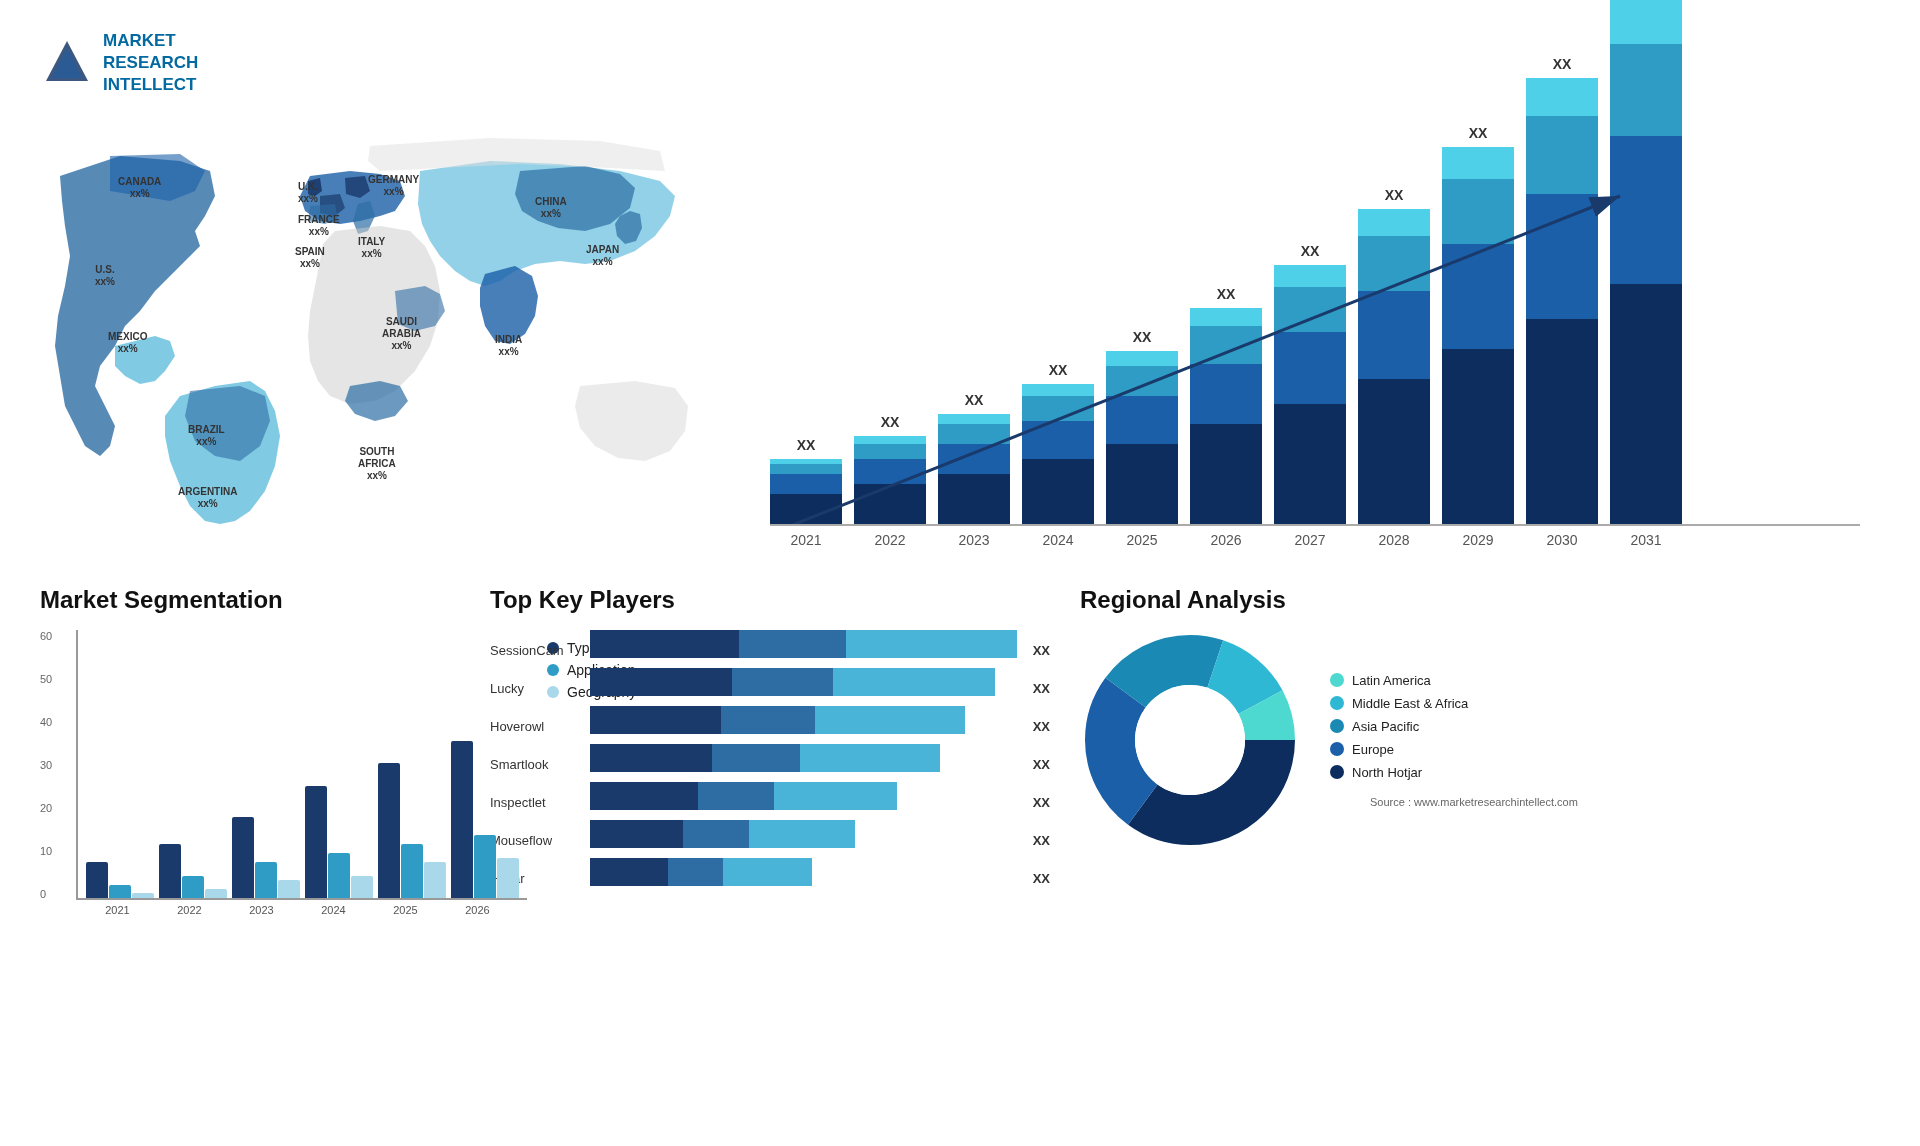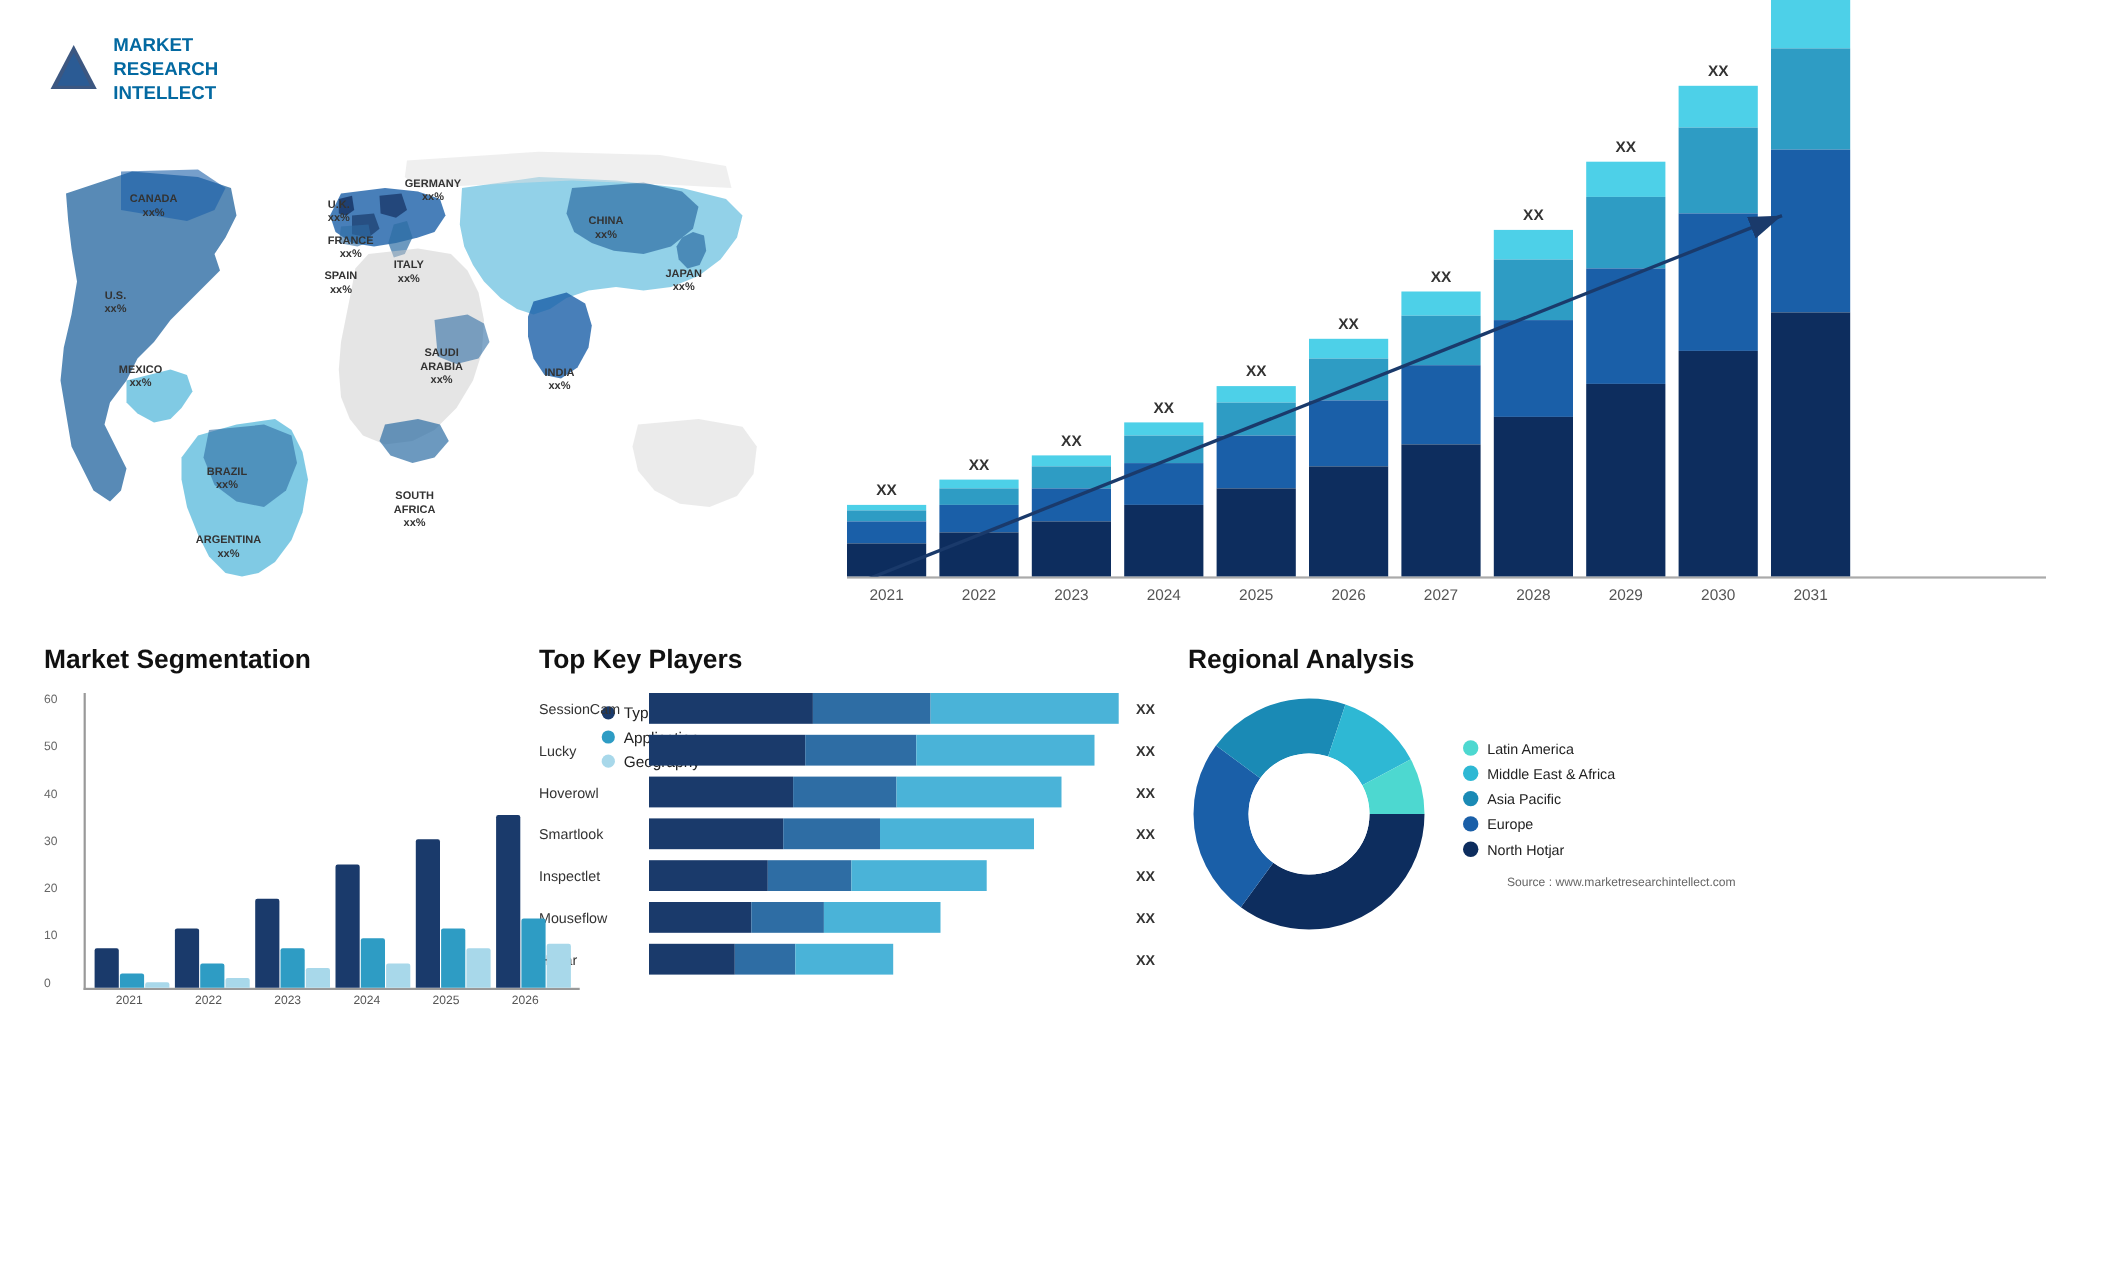--- a/index.html
+++ b/index.html
@@ -160,21 +160,21 @@
 
     
     .players-section {}
     .players-list {
       display: flex;
       flex-direction: column;
       gap: 10px;
     }
     .player-row {
       display: flex;
-      align-items: center;
+      align-items: flex-end;
       gap: 10px;
     }
     .player-name {
       font-size: 13px;
       color: #333;
       width: 90px;
       flex-shrink: 0;
     }
     .player-bar-container {
       flex: 1;
@@ -314,27 +314,27 @@
 
       
       <div class="map-label" style="left:78px; top:60px;">CANADA<br><span>xx%</span></div>
       <div class="map-label" style="left:55px; top:148px;">U.S.<br><span>xx%</span></div>
       <div class="map-label" style="left:68px; top:215px;">MEXICO<br><span>xx%</span></div>
       <div class="map-label" style="left:148px; top:308px;">BRAZIL<br><span>xx%</span></div>
       <div class="map-label" style="left:138px; top:370px;">ARGENTINA<br><span>xx%</span></div>
       <div class="map-label" style="left:258px; top:65px;">U.K.<br><span>xx%</span></div>
       <div class="map-label" style="left:258px; top:98px;">FRANCE<br><span>xx%</span></div>
       <div class="map-label" style="left:255px; top:130px;">SPAIN<br><span>xx%</span></div>
-      <div class="map-label" style="left:328px; top:46px;">GERMANY<br><span>xx%</span></div>
+      <div class="map-label" style="left:328px; top:58px;">GERMANY<br><span>xx%</span></div>
       <div class="map-label" style="left:318px; top:120px;">ITALY<br><span>xx%</span></div>
       <div class="map-label" style="left:342px; top:200px;">SAUDI<br>ARABIA<br><span>xx%</span></div>
       <div class="map-label" style="left:318px; top:330px;">SOUTH<br>AFRICA<br><span>xx%</span></div>
       <div class="map-label" style="left:495px; top:80px;">CHINA<br><span>xx%</span></div>
       <div class="map-label" style="left:455px; top:218px;">INDIA<br><span>xx%</span></div>
-      <div class="map-label" style="left:565px; top:128px;">JAPAN<br><span>xx%</span></div>
+      <div class="map-label" style="left:546px; top:128px;">JAPAN<br><span>xx%</span></div>
     </div>
   </div>
 
   <div class="bar-chart-section">
     <div class="growth-chart">
       <div style="position:relative; height:360px;">
         <div class="growth-bars-container">
 
           <svg style="position:absolute;top:0;left:0;width:100%;height:100%;pointer-events:none;z-index:10;">
             <defs>

